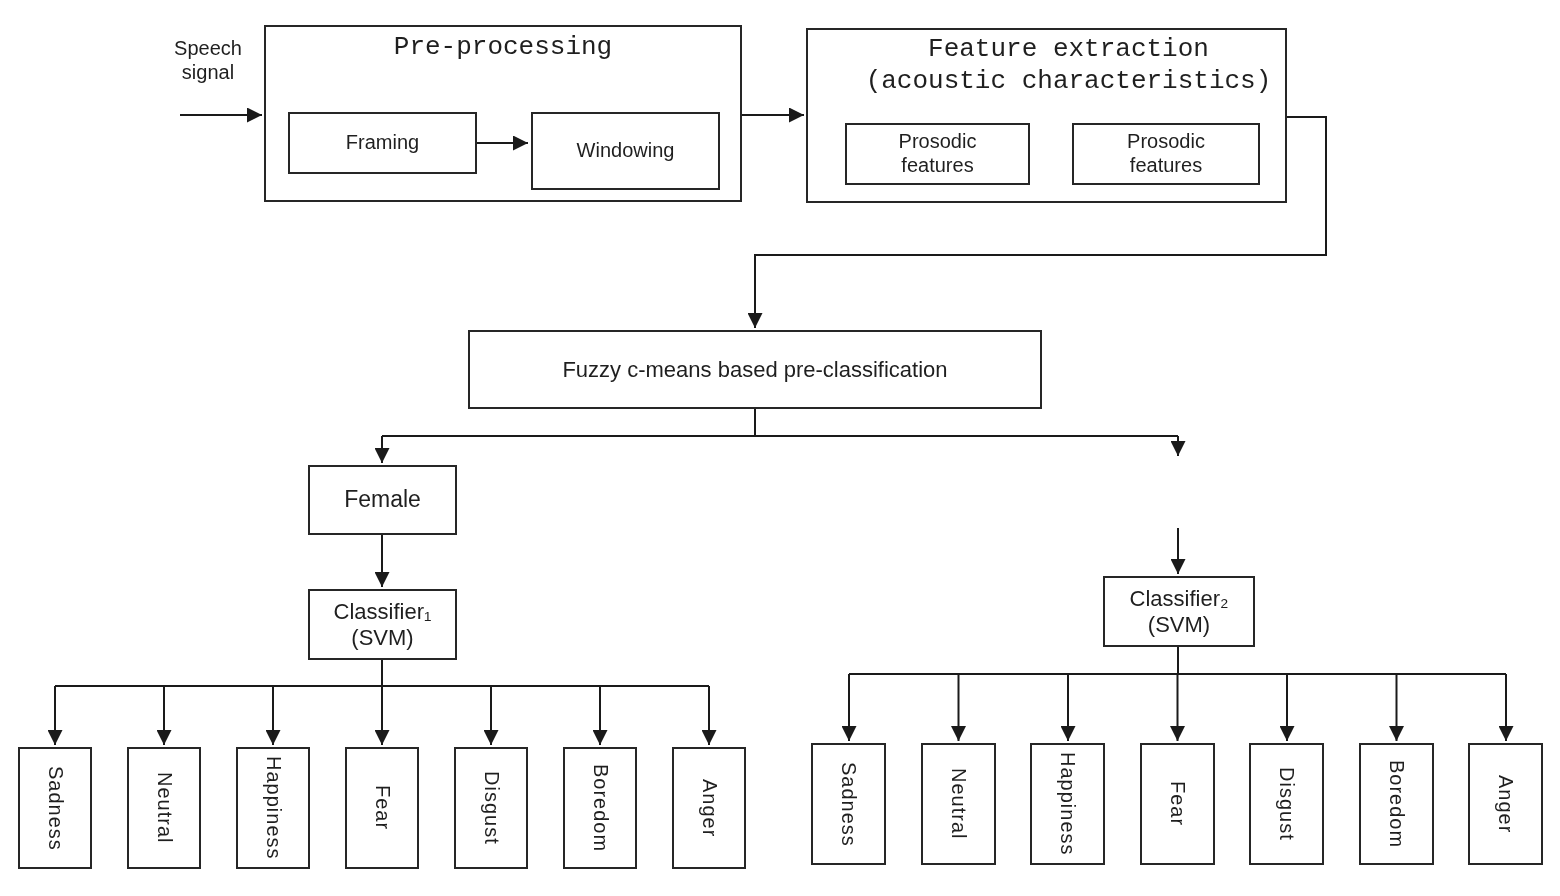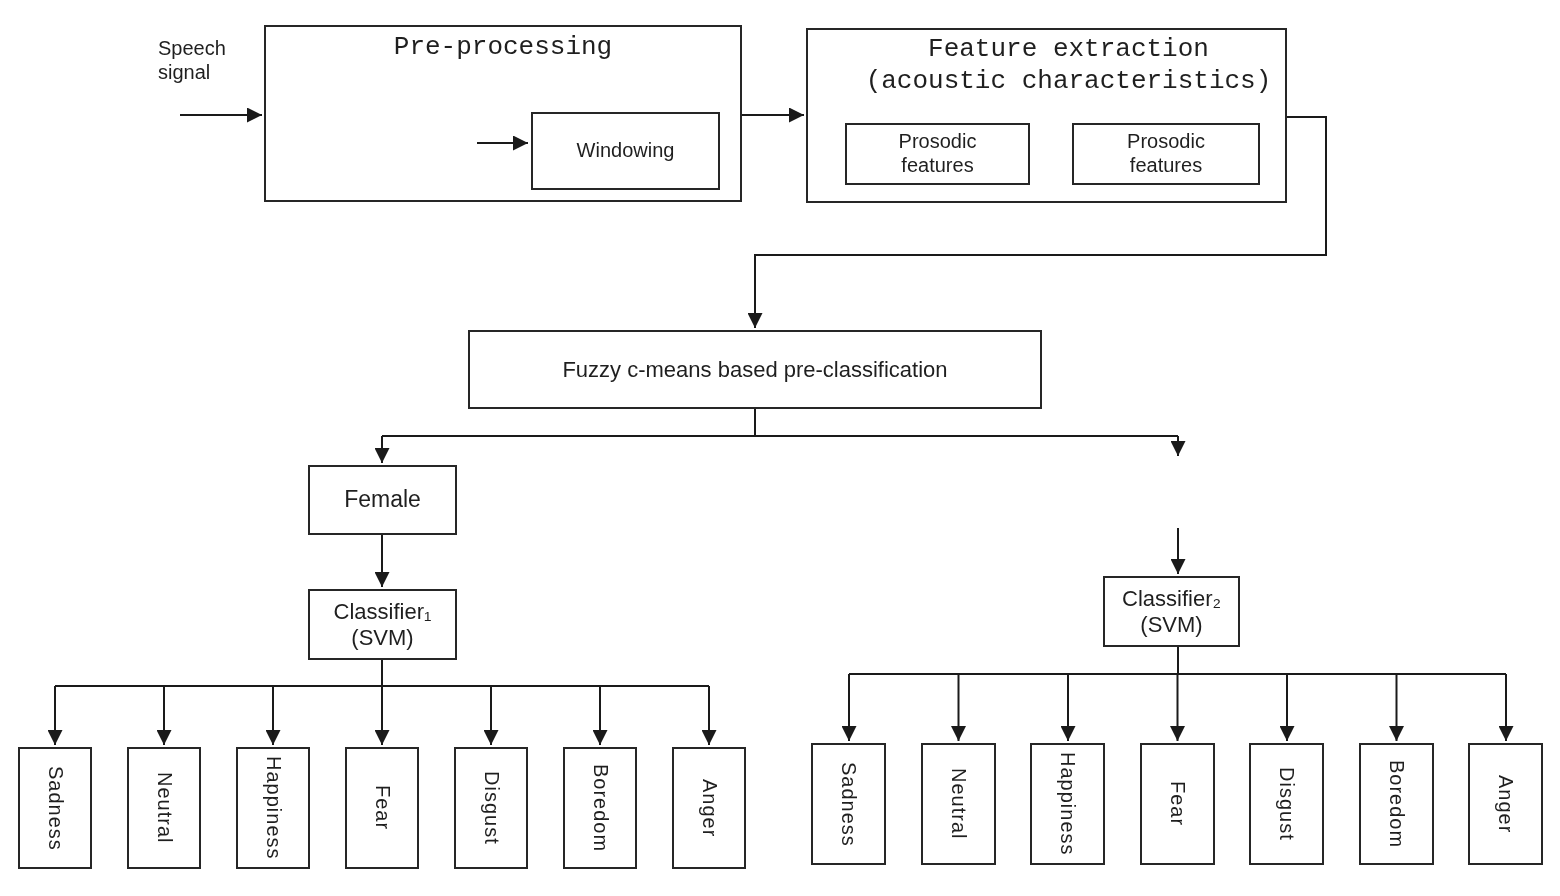--- a/index.html
+++ b/index.html
@@ -12,21 +12,21 @@
     position:absolute; box-sizing:border-box; border:2px solid #262626;
     background:#ffffff; display:flex; align-items:center; justify-content:center;
     text-align:center; white-space:pre-line; line-height:1.18;
   }
   .container-box { background:transparent;font-family:Liberation Mono, monospace; }
   .ctitle {
     position:absolute; left:0; right:0; top:5px; text-align:center;
     font-size:26px; line-height:1.22; white-space:pre-line;
   }
   .plain-label {
-    position:absolute; font-size:20px; line-height:1.2;
+    position:absolute; text-align:center; font-size:20px; line-height:1.2;
     white-space:pre-line;
   }
   .vtext { writing-mode:vertical-rl; text-orientation:mixed; font-size:20px; letter-spacing:1px; }
   .f20 { font-size:20px; }
   .f22 { font-size:22px; }
   .f23 { font-size:23px; }
   .f26 { font-size:22px; }
 </style>
 </head>
 <body>
@@ -74,38 +74,39 @@
     <line x1="1396.5" y1="674" x2="1396.5" y2="741" marker-end="url(#ah)"></line>
     <line x1="1506" y1="674" x2="1506" y2="741" marker-end="url(#ah)"></line>
   </svg>
 
   <div class="plain-label" style="left:158px; top:36px; width:100px;">Speech
 signal</div>
 
   <div class="box container-box" style="left:264px; top:25px; width:478px; height:177px;">
     <div class="ctitle">Pre-processing</div>
   </div>
+  <div class="box f20" style="left:288px; top:112px; width:189px; height:62px;">Framing</div>
   <div class="box f20" style="left:531px; top:112px; width:189px; height:78px;">Windowing</div>
 
   <div class="box container-box" style="left:806px; top:28px; width:481px; height:175px;">
     <div class="ctitle" style="top:4px;padding-left:44px;">Feature extraction
 (acoustic characteristics)</div>
   </div>
   <div class="box f20" style="left:845px; top:123px; width:185px; height:62px;">Prosodic
 features</div>
   <div class="box f20" style="left:1072px; top:123px; width:188px; height:62px;">Prosodic
 features</div>
 
   <div class="box f26" style="left:468px; top:330px; width:574px; height:79px;">Fuzzy c-means based pre-classification</div>
 
   <div class="box f23" style="left:308px; top:465px; width:149px; height:70px;">Female</div>
 
   <div class="box f22" style="left:308px; top:589px; width:149px; height:71px;">Classifier₁
 (SVM)</div>
-  <div class="box f22" style="left:1103px; top:576px; width:137px; height:71px;">Classifier₂
+  <div class="box f22" style="left:1103px; top:576px; width:152px; height:71px;">Classifier₂
 (SVM)</div>
 
   <div class="box" style="left:18px;  top:747px; width:74px; height:122px;">
     <span class="vtext">Sadness</span></div>
   <div class="box" style="left:127px; top:747px; width:74px; height:122px;">
     <span class="vtext">Neutral</span></div>
   <div class="box" style="left:236px; top:747px; width:74px; height:122px;">
     <span class="vtext">Happiness</span></div>
   <div class="box" style="left:345px; top:747px; width:74px; height:122px;">
     <span class="vtext">Fear</span></div>

